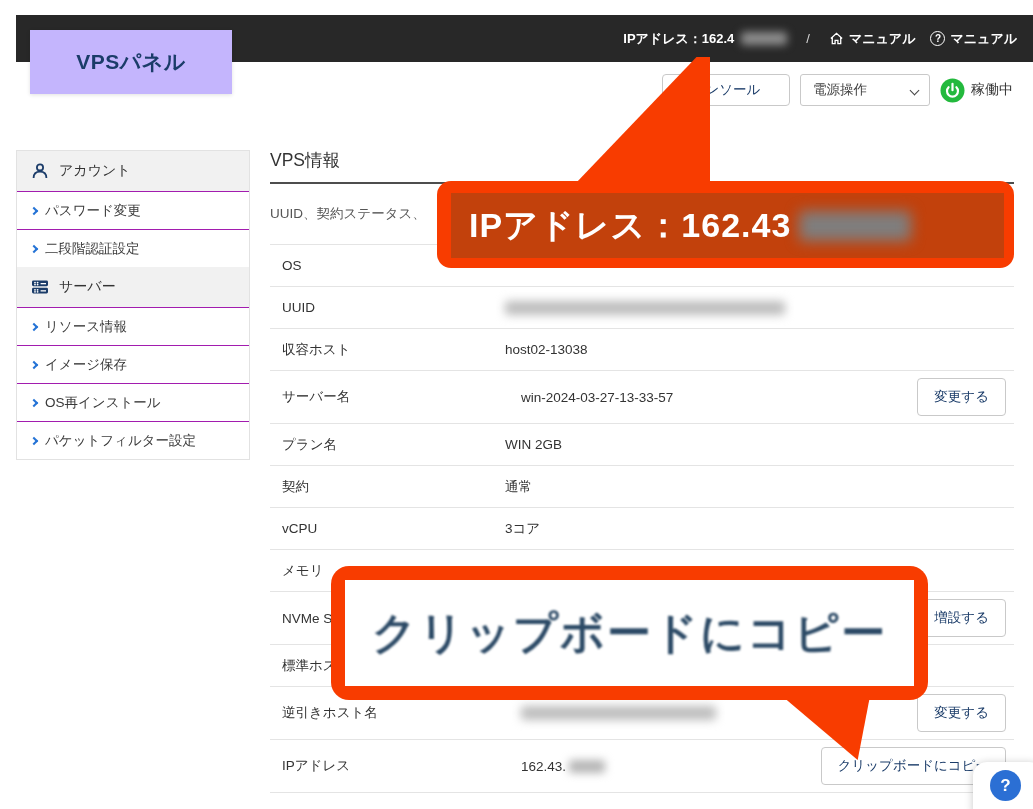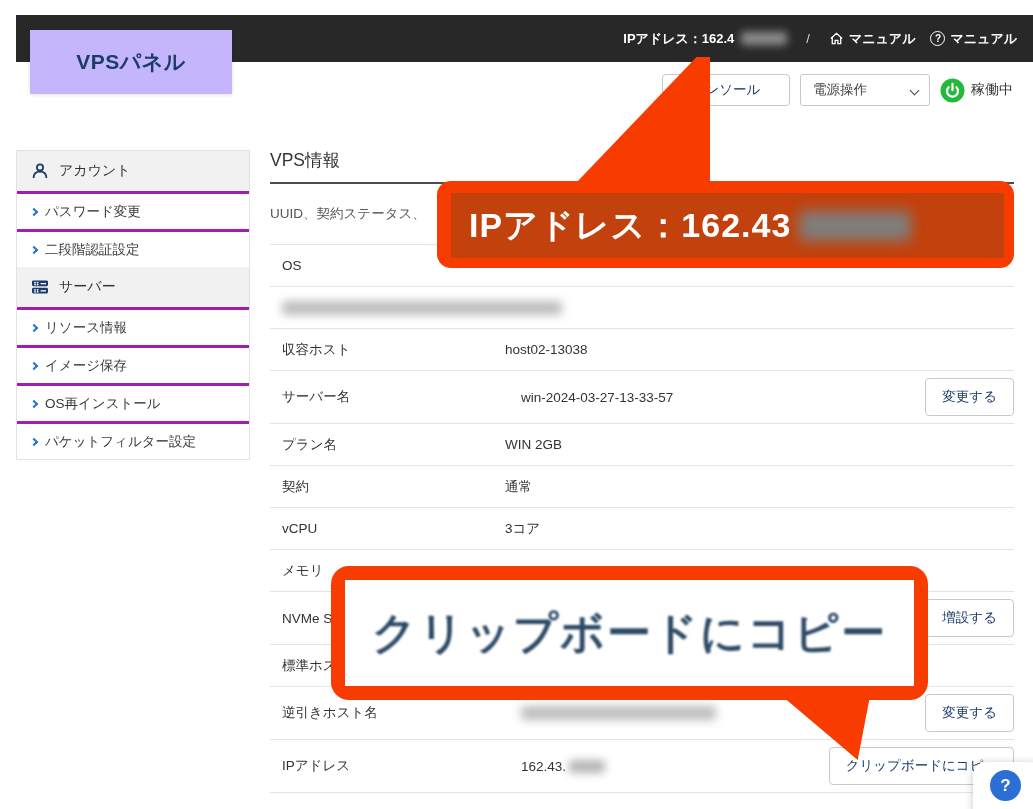--- a/index.html
+++ b/index.html
@@ -33,34 +33,34 @@
             border-radius:3px; display:flex; align-items:center; padding-left:12px; font-size:13.5px; color:#404040; cursor:pointer; }
   .select .caret { position:absolute; right:11px; top:12px; width:7px; height:7px;
                    border-right:1.6px solid #444; border-bottom:1.6px solid #444; transform:rotate(45deg); }
   .status { display:flex; align-items:center; gap:6px; font-size:14px; color:#333; }
 
   
   .sidebar { position:absolute; left:16px; top:150px; width:234px; border:1px solid #e2e2e2; background:#fff; z-index:3; }
   .side-header { height:40px; background:#f1f1f1; display:flex; align-items:center; gap:10px;
                  padding-left:14px; font-size:14px; color:#333; }
   .side-link { height:38px; display:flex; align-items:center; gap:8px; padding-left:14px;
-               font-size:13.5px; color:#3a3a3a; border-top:3px solid #a21caf; cursor:pointer; }
+               font-size:13.5px; color:#3a3a3a; border-top:1px solid #a21caf; cursor:pointer; }
   .chev { width:6px; height:6px; border-right:2px solid #2473d6; border-bottom:2px solid #2473d6;
           transform:rotate(-45deg); flex:none; }
 
   
   .main { position:absolute; left:270px; top:150px; width:744px; z-index:2; }
   .page-title { font-size:17.5px; color:#333; line-height:20px; padding-bottom:12px; border-bottom:2px solid #4d4d4d; }
   .desc-row { height:61px; display:flex; align-items:center; font-size:13.5px; color:#555;
               border-bottom:1px solid #e4e4e4; }
   .row { display:flex; align-items:center; height:42px; padding-left:12px; border-bottom:1px solid #e4e4e4; }
   .row.tall { height:53px;gap:16px; }
   .row-label { width:223px; flex:none; font-size:13.5px; color:#333; }
   .row-value { font-size:13.5px; color:#333; display:flex; align-items:center; gap:3px; }
-  .row-btn { margin-left:auto; padding:9px 16px; }
+  .row-btn { margin-left:auto; margin-right:8px; padding:9px 16px; }
   .blur-wide  { width:280px; height:14px; background:#bdbdbd; filter:blur(5px); }
   .blur-med   { width:195px; height:14px; background:#bdbdbd; filter:blur(5px); }
   .blur-small { width:36px;  height:13px; background:#b5b5b5; filter:blur(4px); }
 
   
   .co1 { position:absolute; left:437px; top:181px; width:577px; height:87px; background:#f83c00;
          border-radius:14px; z-index:50; padding:12px 10px 10px 14px; }
   .co1-inner { width:100%; height:100%; background:#c2410c; display:flex; align-items:center; padding-left:18px; }
   .co1-text { color:#fff; font-size:34px; font-weight:bold; letter-spacing:1px; white-space:nowrap; }
   .co1-blur { width:112px; height:30px; background:#7e7e7e; filter:blur(7px); margin-left:8px; border-radius:4px; }
@@ -187,20 +187,21 @@
 
   <div class="main">
     <div class="page-title">VPS情報</div>
     <div class="desc-row">UUID、契約ステータス、</div>
     <div>
         <div class="row">
           <span class="row-label">OS</span>
           <span class="row-value"></span>
         </div>
         <div class="row">
+          <span class="row-label">UUID</span>
           <span class="row-value">
             <span class="blurred blur-wide"></span>
           </span>
         </div>
         <div class="row">
           <span class="row-label">収容ホスト</span>
           <span class="row-value">
             <span>host02-13038</span>
           </span>
         </div>

